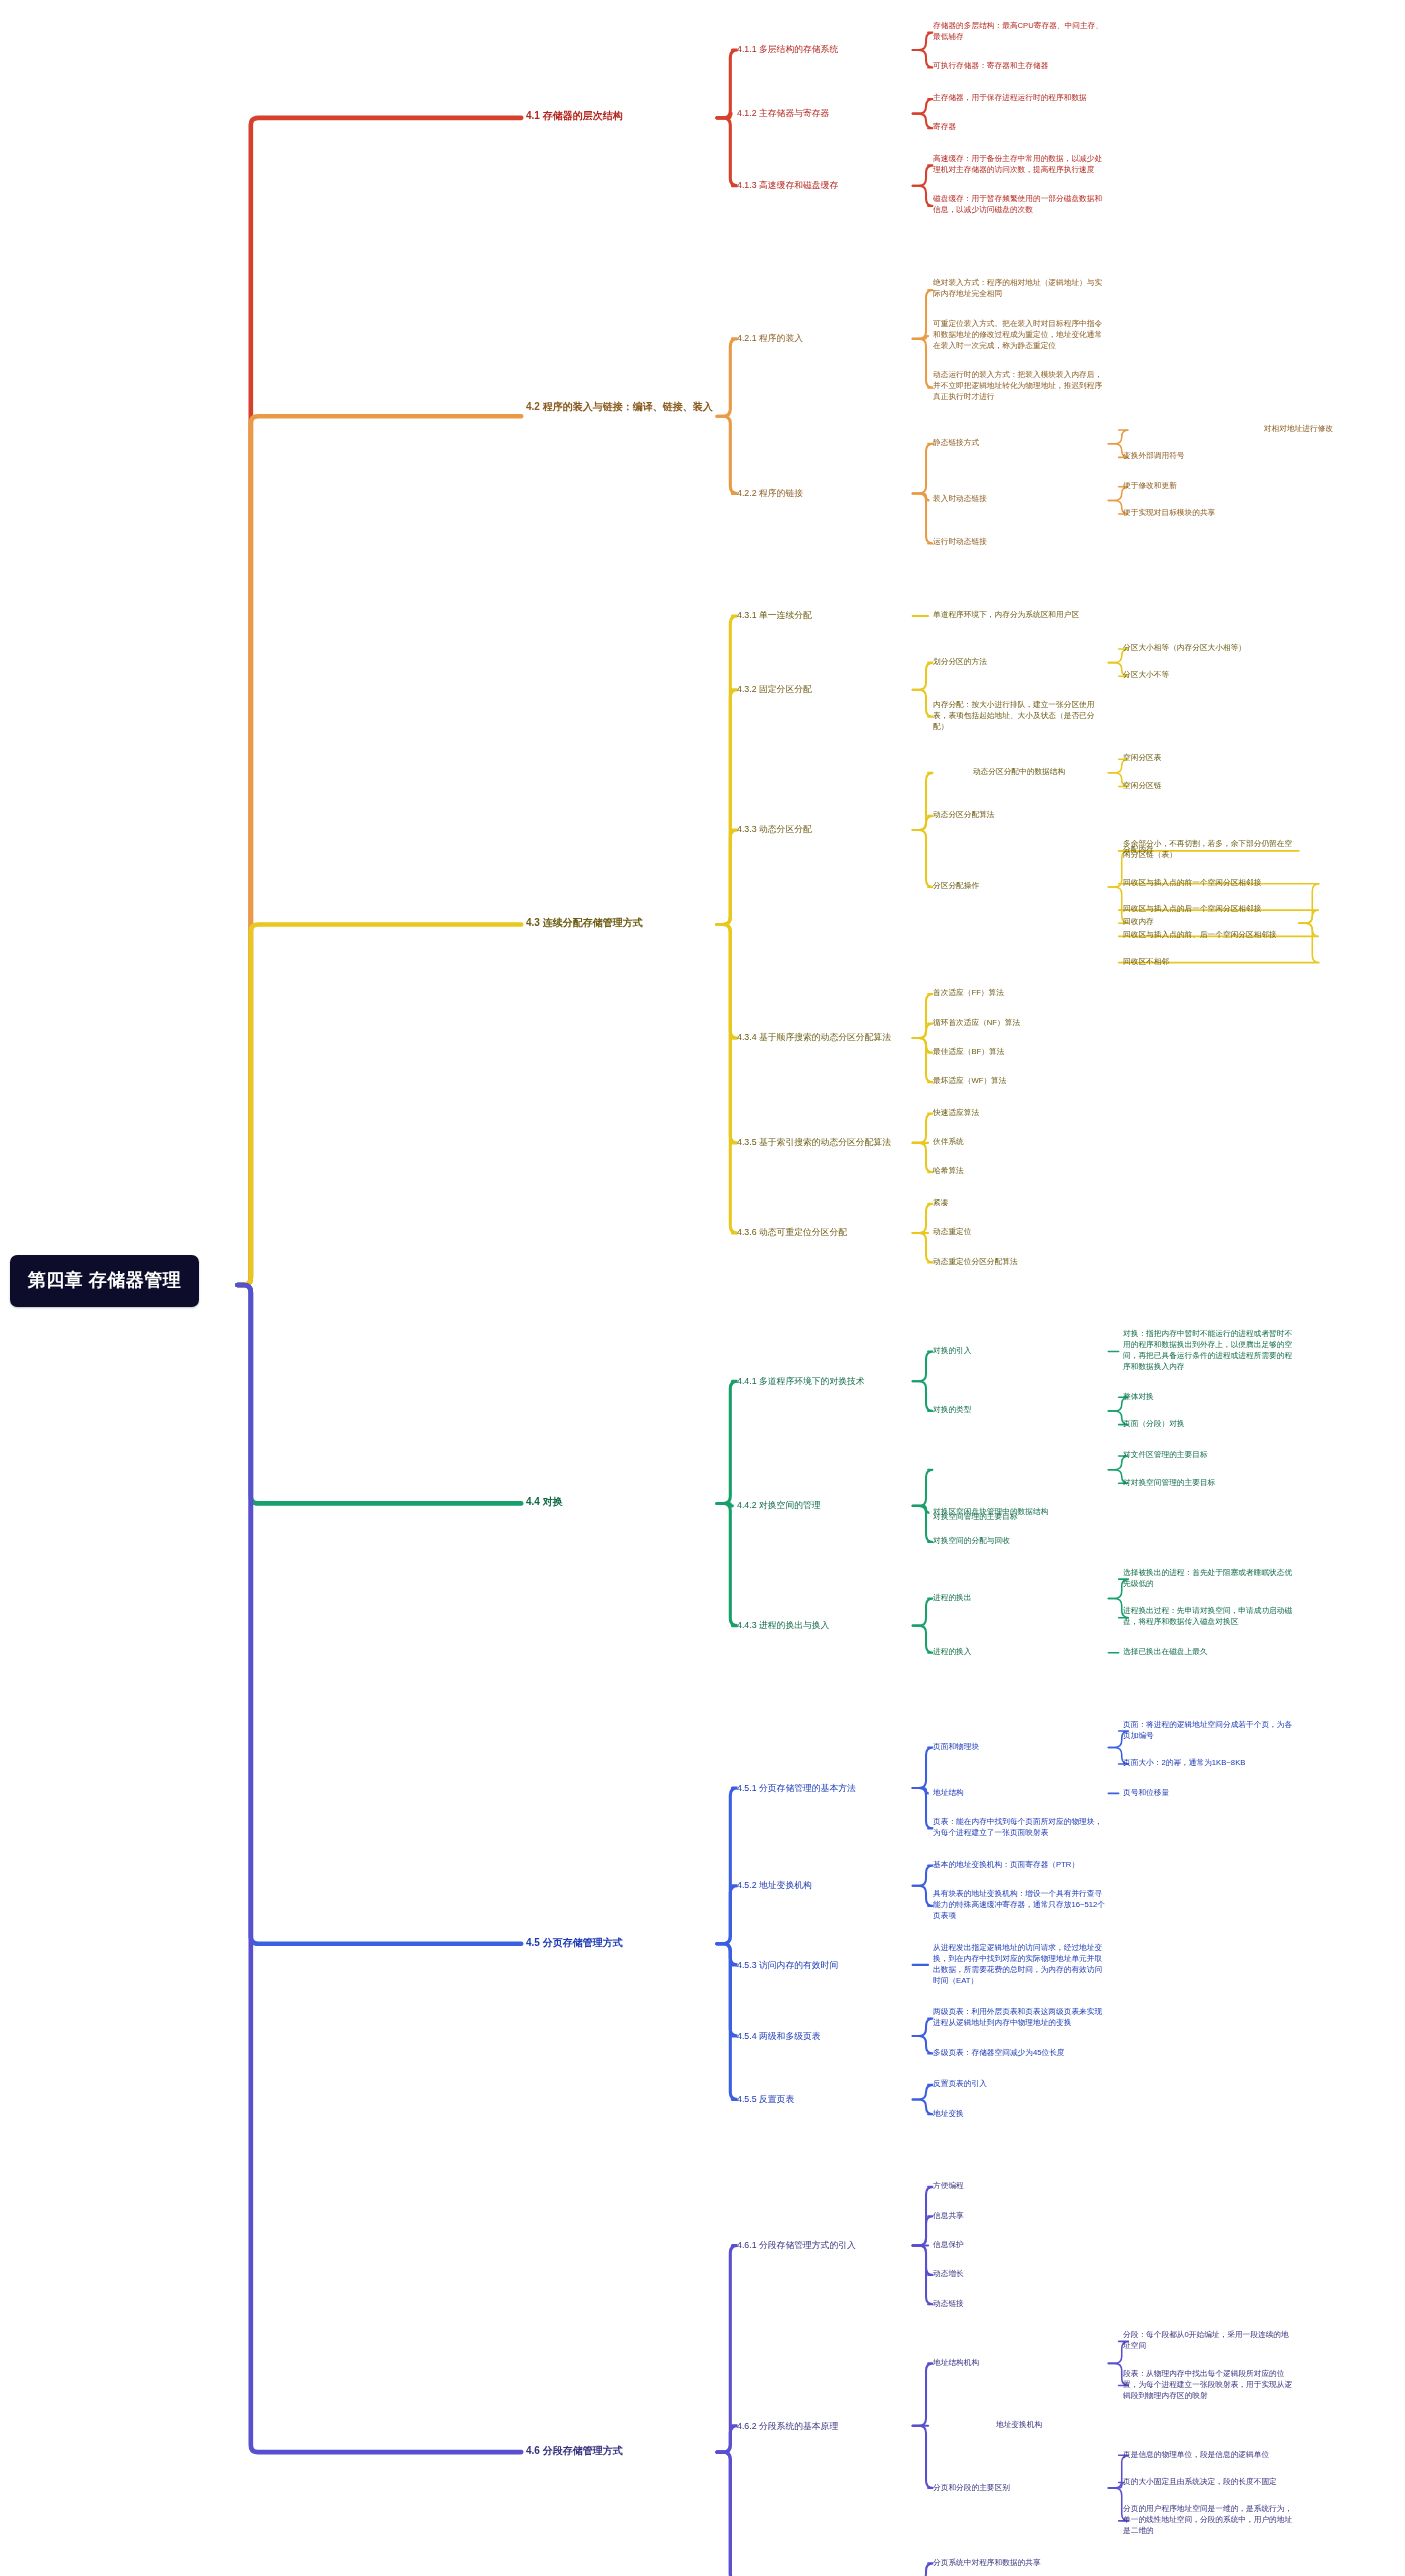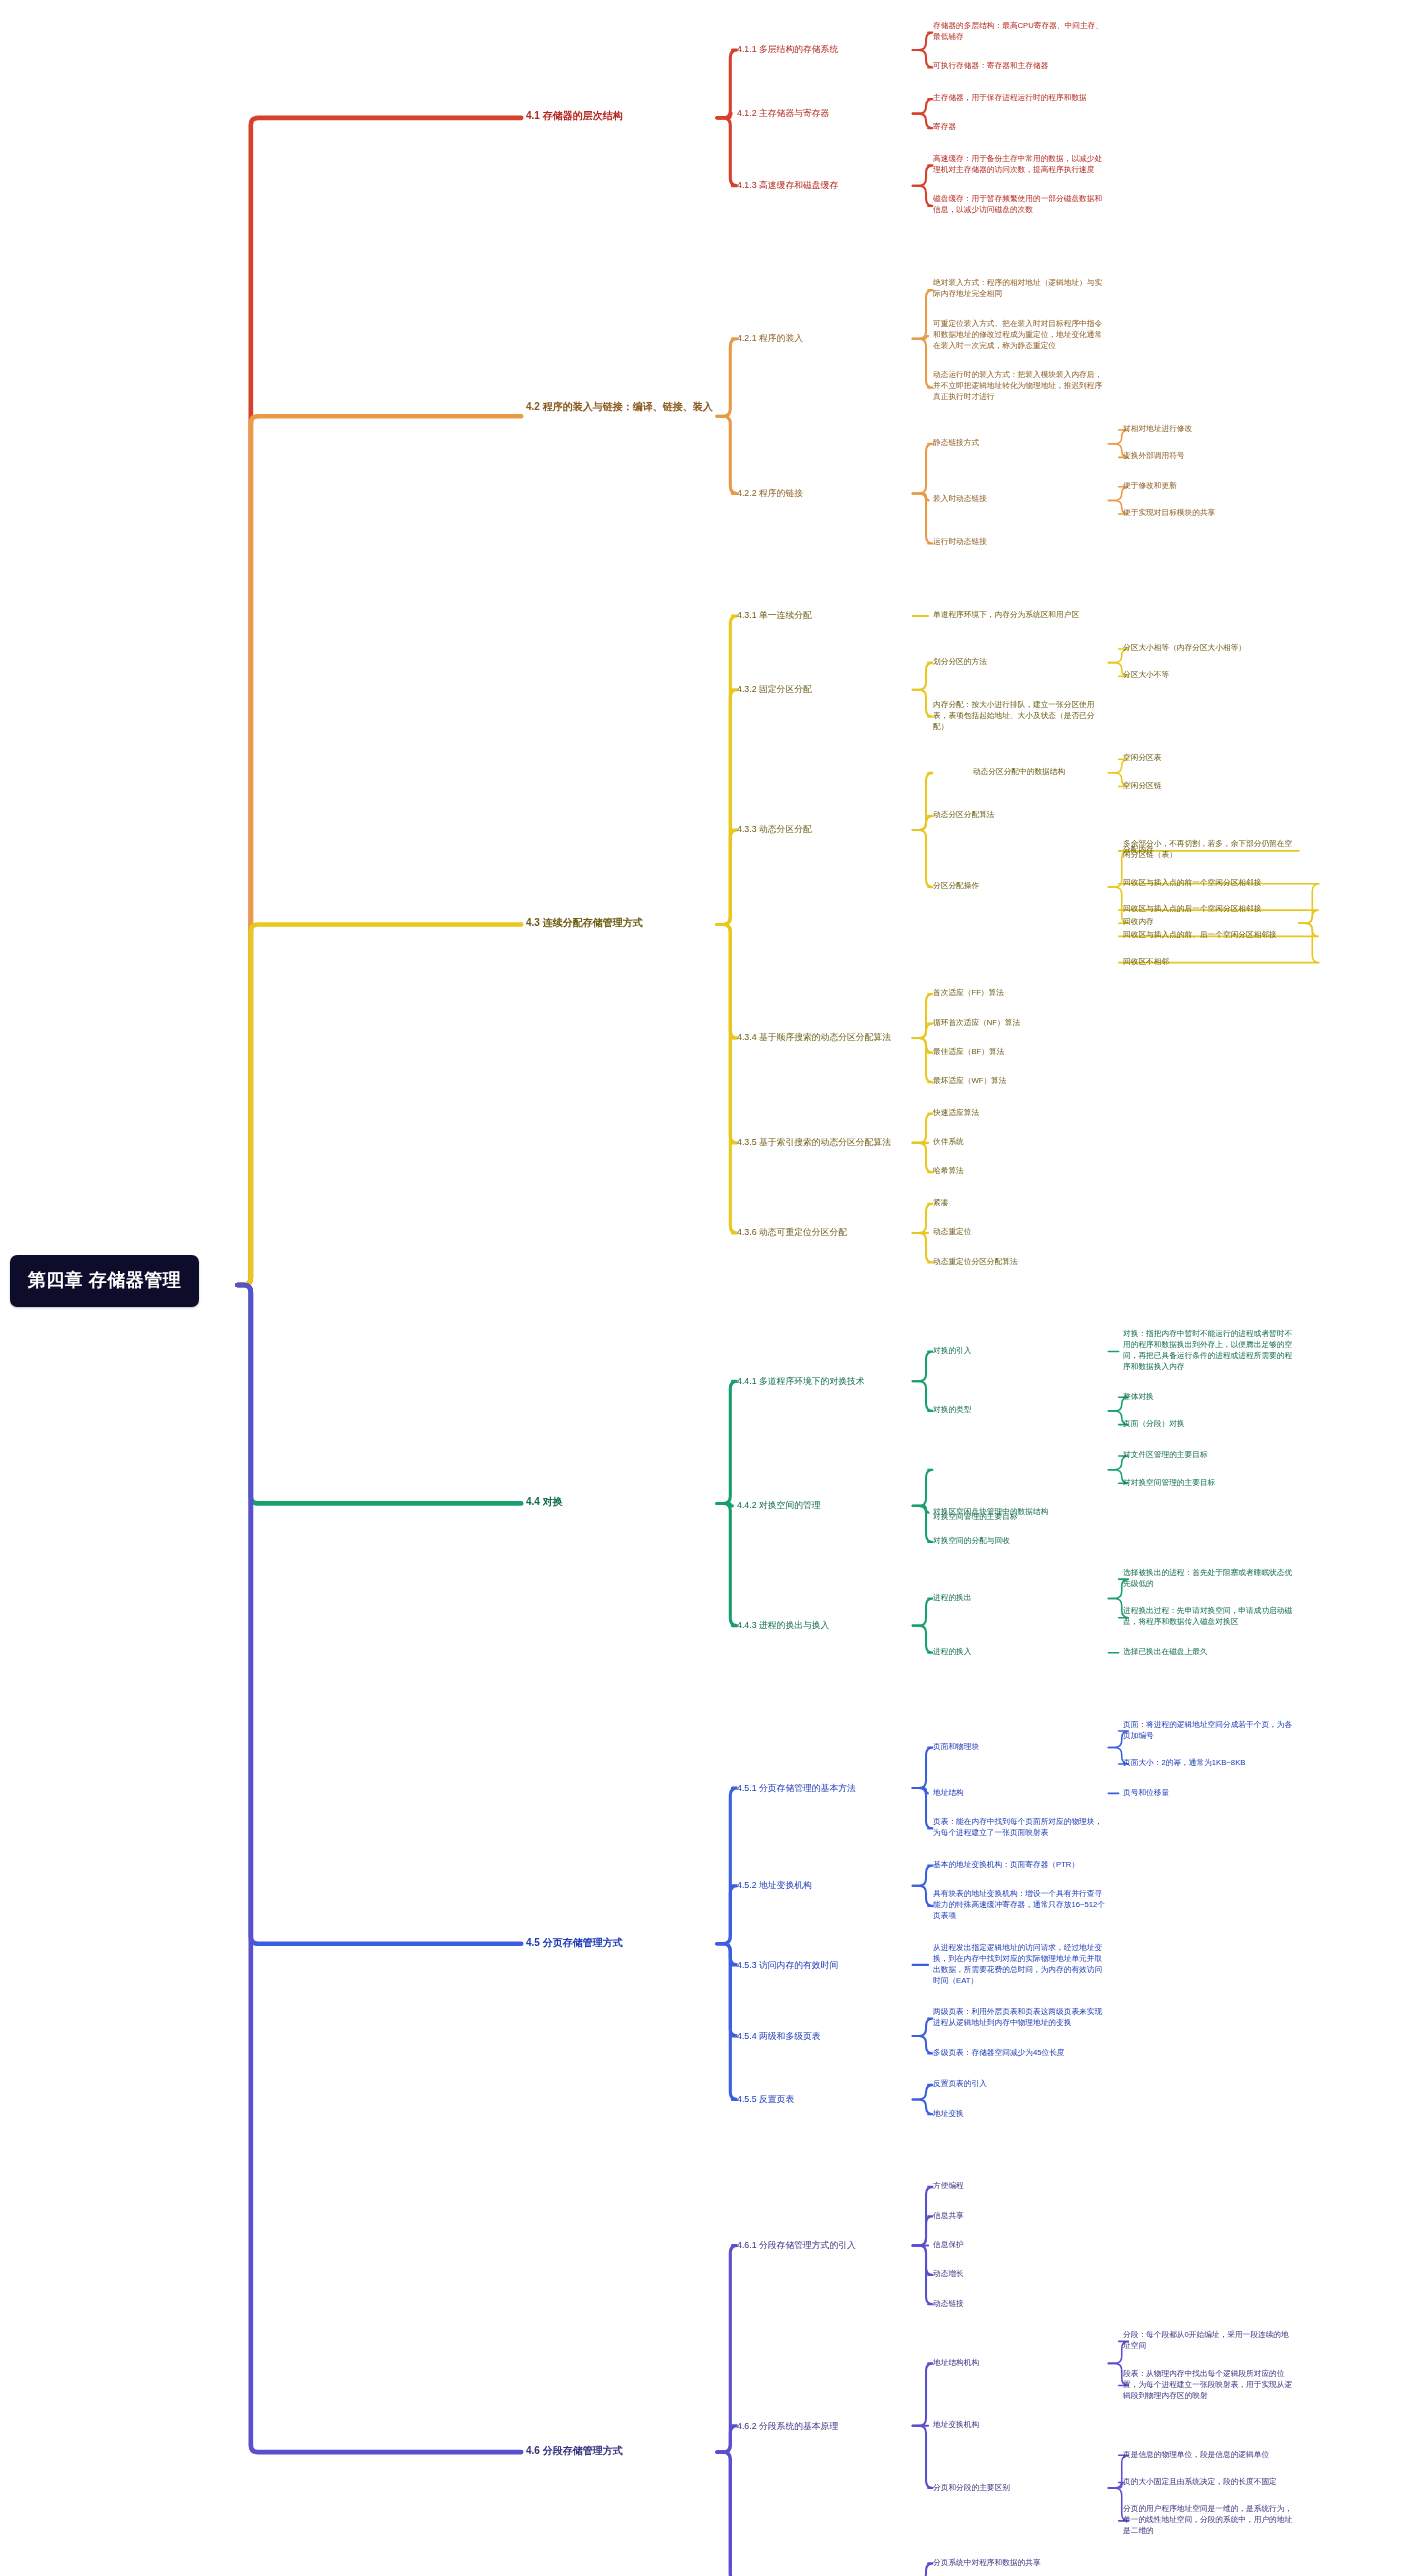--- a/index.html
+++ b/index.html
@@ -165,21 +165,21 @@
       <div class="node l3 c-red" style="left: 737px; width: 172px; top: 179px;">4.1.3 高速缓存和磁盘缓存</div>
       <div class="node l4 c-red" style="left: 933px; width: 172px; top: 154px;">高速缓存：用于备份主存中常用的数据，以减少处理机对主存储器的访问次数，提高程序执行速度</div>
       <div class="node l4 c-red" style="left: 933px; width: 172px; top: 194px;">磁盘缓存：用于暂存频繁使用的一部分磁盘数据和信息，以减少访问磁盘的次数</div>
       <div class="node l2 c-orange" style="left: 526px; width: 188px; top: 400px;">4.2 程序的装入与链接：编译、链接、装入</div>
       <div class="node l3 c-orange" style="left: 737px; width: 172px; top: 332px;">4.2.1 程序的装入</div>
       <div class="node l4 c-orange" style="left: 933px; width: 172px; top: 278px;">绝对装入方式：程序的相对地址（逻辑地址）与实际内存地址完全相同</div>
       <div class="node l4 c-orange" style="left: 933px; width: 172px; top: 319px;">可重定位装入方式。把在装入时对目标程序中指令和数据地址的修改过程成为重定位，地址变化通常在装入时一次完成，称为静态重定位</div>
       <div class="node l4 c-orange" style="left: 933px; width: 172px; top: 370px;">动态运行时的装入方式：把装入模块装入内存后，并不立即把逻辑地址转化为物理地址，推迟到程序真正执行时才进行</div>
       <div class="node l3 c-orange" style="left: 737px; width: 172px; top: 487px;">4.2.2 程序的链接</div>
       <div class="node l4 c-orange" style="left: 933px; width: 172px; top: 438px;">静态链接方式</div>
-      <div class="node l4 c-orange" style="left: 1123px; width: 172px; top: 424px;">对相对地址进行修改</div>
+      <div class="node l4 c-orange" style="left: 1161px; width: 172px; top: 424px; text-align: right;">对相对地址进行修改</div>
       <div class="node l4 c-orange" style="left: 1123px; width: 172px; top: 451px;">变换外部调用符号</div>
       <div class="node l4 c-orange" style="left: 933px; width: 172px; top: 494px;">装入时动态链接</div>
       <div class="node l4 c-orange" style="left: 1123px; width: 172px; top: 481px;">便于修改和更新</div>
       <div class="node l4 c-orange" style="left: 1123px; width: 172px; top: 508px;">便于实现对目标模块的共享</div>
       <div class="node l4 c-orange" style="left: 933px; width: 172px; top: 537px;">运行时动态链接</div>
       <div class="node l2 c-yellow" style="left: 526px; width: 188px; top: 916px;">4.3 连续分配存储管理方式</div>
       <div class="node l3 c-yellow" style="left: 737px; width: 172px; top: 609px;">4.3.1 单一连续分配</div>
       <div class="node l4 c-yellow" style="left: 933px; width: 172px; top: 610px;">单道程序环境下，内存分为系统区和用户区</div>
       <div class="node l3 c-yellow" style="left: 737px; width: 172px; top: 683px;">4.3.2 固定分区分配</div>
       <div class="node l4 c-yellow" style="left: 933px; width: 172px; top: 657px;">划分分区的方法</div>
@@ -254,21 +254,21 @@
       <div class="node l3 c-purple" style="left: 737px; width: 172px; top: 2239px;">4.6.1 分段存储管理方式的引入</div>
       <div class="node l4 c-purple" style="left: 933px; width: 172px; top: 2181px;">方便编程</div>
       <div class="node l4 c-purple" style="left: 933px; width: 172px; top: 2211px;">信息共享</div>
       <div class="node l4 c-purple" style="left: 933px; width: 172px; top: 2240px;">信息保护</div>
       <div class="node l4 c-purple" style="left: 933px; width: 172px; top: 2269px;">动态增长</div>
       <div class="node l4 c-purple" style="left: 933px; width: 172px; top: 2299px;">动态链接</div>
       <div class="node l3 c-purple" style="left: 737px; width: 172px; top: 2420px;">4.6.2 分段系统的基本原理</div>
       <div class="node l4 c-purple" style="left: 933px; width: 172px; top: 2358px;">地址结构机构</div>
       <div class="node l4 c-purple" style="left: 1123px; width: 172px; top: 2330px;">分段：每个段都从0开始编址，采用一段连续的地址空间</div>
       <div class="node l4 c-purple" style="left: 1123px; width: 172px; top: 2369px;">段表：从物理内存中找出每个逻辑段所对应的位置，为每个进程建立一张段映射表，用于实现从逻辑段到物理内存区的映射</div>
-      <div class="node l4 c-purple" style="left: 933px; width: 172px; top: 2420px;">地址变换机构</div>
+      <div class="node l4 c-purple" style="left: 933px; width: 172px; top: 2420px; text-align: center;">地址变换机构</div>
       <div class="node l4 c-purple" style="left: 933px; width: 172px; top: 2483px;">分页和分段的主要区别</div>
       <div class="node l4 c-purple" style="left: 1123px; width: 172px; top: 2450px;">页是信息的物理单位，段是信息的逻辑单位</div>
       <div class="node l4 c-purple" style="left: 1123px; width: 172px; top: 2477px;">页的大小固定且由系统决定，段的长度不固定</div>
       <div class="node l4 c-purple" style="left: 1123px; width: 172px; top: 2504px;">分页的用户程序地址空间是一维的，是系统行为，单一的线性地址空间，分段的系统中，用户的地址是二维的</div>
       <div class="node l3 c-purple" style="left: 737px; width: 172px; top: 2575px;">4.6.3 信息共享</div>
       <div class="node l4 c-purple" style="left: 933px; width: 172px; top: 2558px;">分页系统中对程序和数据的共享</div>
     </div>
 
 </div>
 

